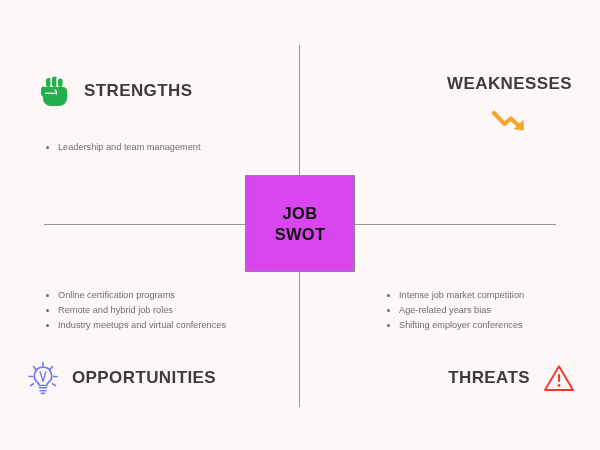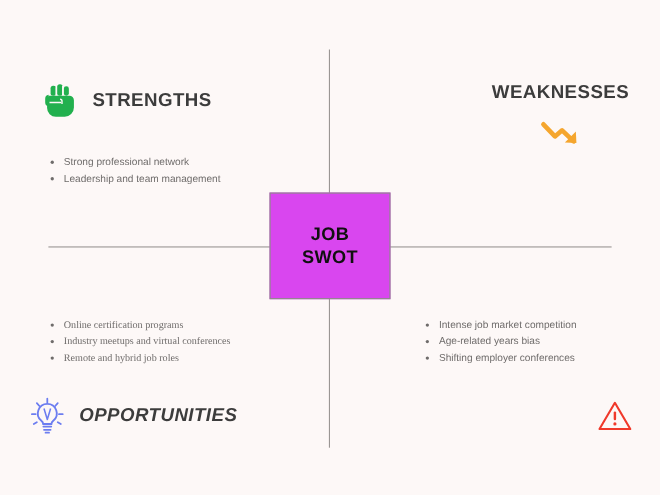--- a/index.html
+++ b/index.html
@@ -49,21 +49,21 @@
 
   
   .head-row {
     position: absolute;
     display: flex;
     align-items: center;
     gap: 12px;
   }
   .head-tl { left: 38px;  top: 44px; }
   .head-tr { right: 28px; top: 44px; flex-direction: column; }
-  .head-bl { left: 26px;  bottom: 30px; font-style: italic; }
+  .head-bl { left: 26px;  bottom: 30px; }
   .head-br { right: 24px; bottom: 30px; }
 
   .head-title {
     font-size: 17px;
     font-weight: bold;
     color: #3c3c3c;
     letter-spacing: 0.4px;
     white-space: nowrap;
   }
 
@@ -78,21 +78,21 @@
   .icon-box.wide { width: 40px; height: 30px; }
 
   
   .bullets {
     position: absolute;
     margin: 0;
     padding: 0;
     list-style: none;
   }
   .bullets-tl { left: 45px;  top: 110px; width: 180px; }
-  .bullets-bl { left: 45px;  top: 288px; width: 190px; font-family: Liberation Serif, serif; }
+  .bullets-bl { left: 45px;  top: 288px; width: 190px; }
   .bullets-br { left: 386px; top: 288px; width: 190px; }
 
   .bullets li {
     position: relative;
     padding-left: 13px;
     margin-bottom: 1px;
     font-size: 9.2px;
     line-height: 14.2px;
     color: #6f6c6b;
   }
@@ -154,43 +154,42 @@
             <rect x="9.4" y="4.2" width="1.3" height="7.4"></rect>
             <rect x="15.4" y="3" width="1.3" height="8.6"></rect>
             <path d="M4 17.6 h10.5 v1.3 h-10.5 z"></path>
             <path d="M13.6 14.5 a2.4 2.4 0 0 1 2.4 2.4 v2.6 h-1.3 v-2.6 a1.1 1.1 0 0 0 -1.1 -1.1 z"></path>
           </g>
         </svg>
       </span>
       <span class="head-title">STRENGTHS</span>
     </div>
     <ul class="bullets bullets-tl">
-      <li>Strong professional network</li>
       <li>Leadership and team management</li>
     </ul>
   </div>
 
   <div class="quad quad-tr">
     <div class="head-row head-tr">
       <span class="head-title">WEAKNESSES</span>
       <span class="icon-box wide">
         <svg width="38" height="26" viewBox="0 0 38 26">
           <path d="M3 5 L13.5 16 L20 10.5 L30.5 20.5" stroke="#F5A62E" stroke-width="4.2" fill="none" stroke-linecap="round" stroke-linejoin="round"></path>
           <path d="M32.5 11.5 L33 22 L22.5 21.5 Z" fill="#F5A62E"></path>
         </svg>
       </span>
     </div>
 
   </div>
 
   <div class="quad quad-bl">
     <ul class="bullets bullets-bl" style="top:63px;left:45px;">
       <li>Online certification programs</li>
+      <li>Remote and hybrid job roles</li>
       <li>Industry meetups and virtual conferences</li>
-      <li>Remote and hybrid job roles</li>
     </ul>
     <div class="head-row head-bl">
       <span class="icon-box">
         <svg width="34" height="36" viewBox="0 0 34 36">
           <g stroke="#6C7DF0" stroke-width="1.6" fill="none" stroke-linecap="round">
             <path d="M17 2.5 v3.6"></path>
             <path d="M7.5 6.5 l2.3 2.6"></path>
             <path d="M26.5 6.5 l-2.3 2.6"></path>
             <path d="M3 16.5 h3.4"></path>
             <path d="M31 16.5 h-3.4"></path>
@@ -210,20 +209,21 @@
     </div>
   </div>
 
   <div class="quad quad-br">
     <ul class="bullets bullets-br" style="top:63px;left:86px;">
       <li>Intense job market competition</li>
       <li>Age-related years bias</li>
       <li>Shifting employer conferences</li>
     </ul>
     <div class="head-row head-br">
+      <span class="head-title">THREATS</span>
       <span class="icon-box">
         <svg width="32" height="30" viewBox="0 0 32 30">
           <path d="M16 3.2 L30 27 H2 Z" stroke="#F0392B" stroke-width="1.9" fill="none" stroke-linejoin="round"></path>
           <rect x="14.9" y="11" width="2.2" height="8" rx="1.1" fill="#F0392B"></rect>
           <circle cx="16" cy="22.4" r="1.45" fill="#F0392B"></circle>
         </svg>
       </span>
     </div>
   </div>
 

